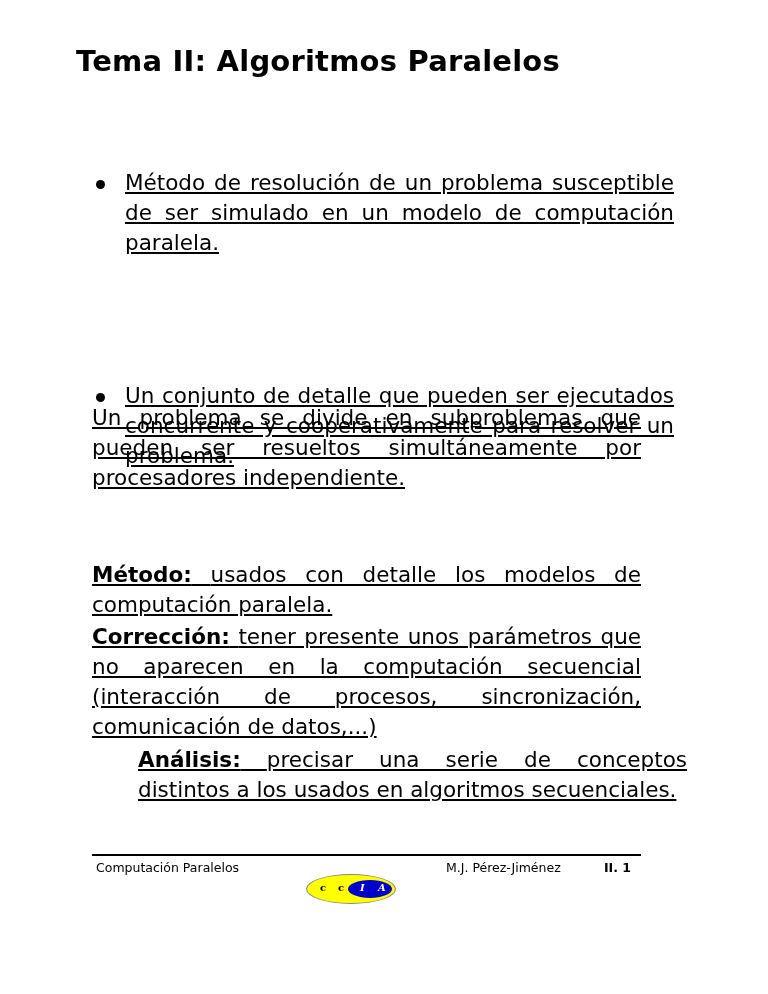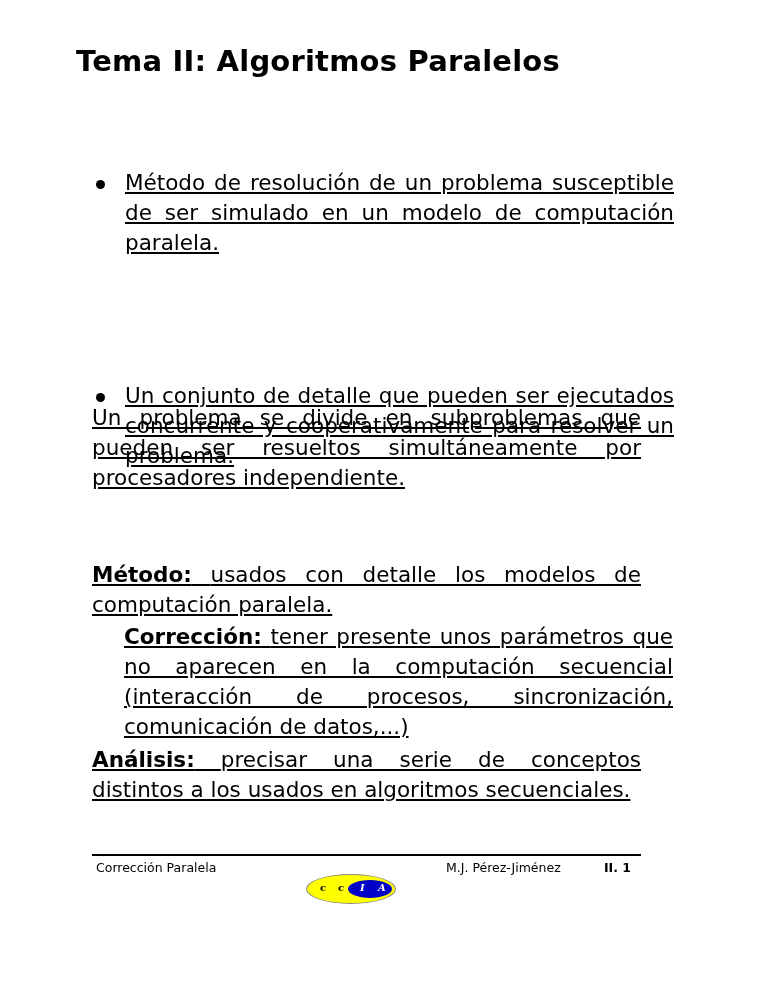--- a/index.html
+++ b/index.html
@@ -9,22 +9,22 @@
            font-size: 29px; font-weight: bold; letter-spacing: 0.2px; }
   .content { position: absolute; left: 92px; width: 549px; font-size: 21.5px; line-height: 30px; }
   .just { text-align: justify; text-align-last: left; text-decoration: underline; }
   .bullet { position: relative; padding-left: 33px; }
   .bullet .dot { position: absolute; left: 4px; top: 12px; width: 9px; height: 9px;
                  border-radius: 50%; background: #000; }
   .b1 { top: 168px; }
   .b2 { top: 291px; }
   .p1 { top: 403px; }
   .p2 { top: 560px; }
-  .p3 { top: 622px; margin-left: 32px; }
-  .p4 { top: 745px; }
+  .p3 { top: 622px; }
+  .p4 { top: 745px; margin-left: 46px; }
   .term { font-weight: bold; }
   .footer-rule { position: absolute; top: 854px; left: 92px; width: 549px; height: 2px; background: #000; }
   .footer { position: absolute; top: 860px; left: 96px; width: 545px; font-size: 12.5px; }
   .footer .left { position: absolute; left: 0; top: 0; }
   .footer .author { position: absolute; left: 350px; top: 0; }
   .footer .page { position: absolute; right: 10px; top: 0; font-weight: bold; }
   .logo { position: absolute; left: 306px; top: 874px; width: 90px; height: 30px; }
   .logo .outer { position: absolute; left: 0; top: 0; width: 90px; height: 30px; border-radius: 50%;
                  background: #ffff00; border: 1px solid #888; box-sizing: border-box; }
   .logo .inner { position: absolute; left: 42px; top: 6px; width: 44px; height: 18px; border-radius: 50%;
@@ -62,21 +62,21 @@
   <span>tener presente unos parámetros que no aparecen en la computación secuencial (interacción de procesos, sincronización, comunicación de datos,...)</span>
 </div>
 
 <div class="content just p4">
   <span class="term">Análisis:</span>
   <span>precisar una serie de conceptos distintos a los usados en algoritmos secuenciales.</span>
 </div>
 
 <div class="footer-rule"></div>
 <div class="footer">
-  <span class="left">Corrección Paralela</span>
+  <span class="left">Computación Paralelos</span>
   <span class="author">M.J. Pérez-Jiménez</span>
   <span class="page">II. 1</span>
 </div>
 
 <div class="logo">
   <div class="outer"></div>
   <div class="inner"></div>
   <span class="c1">c</span>
   <span class="c2">c</span>
   <span class="i">I</span>

